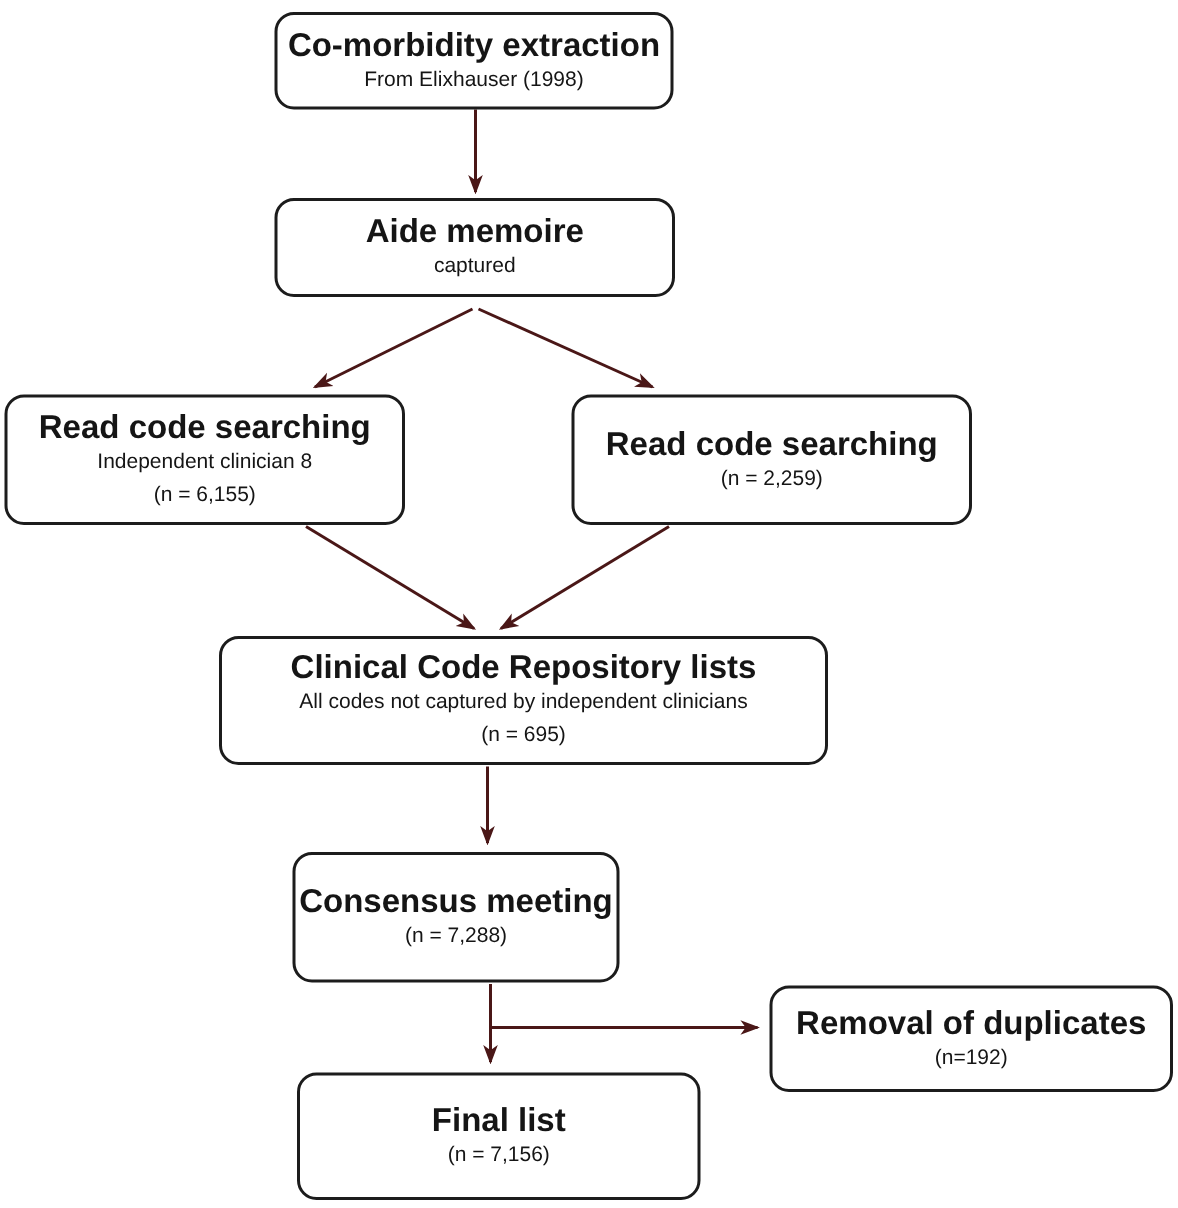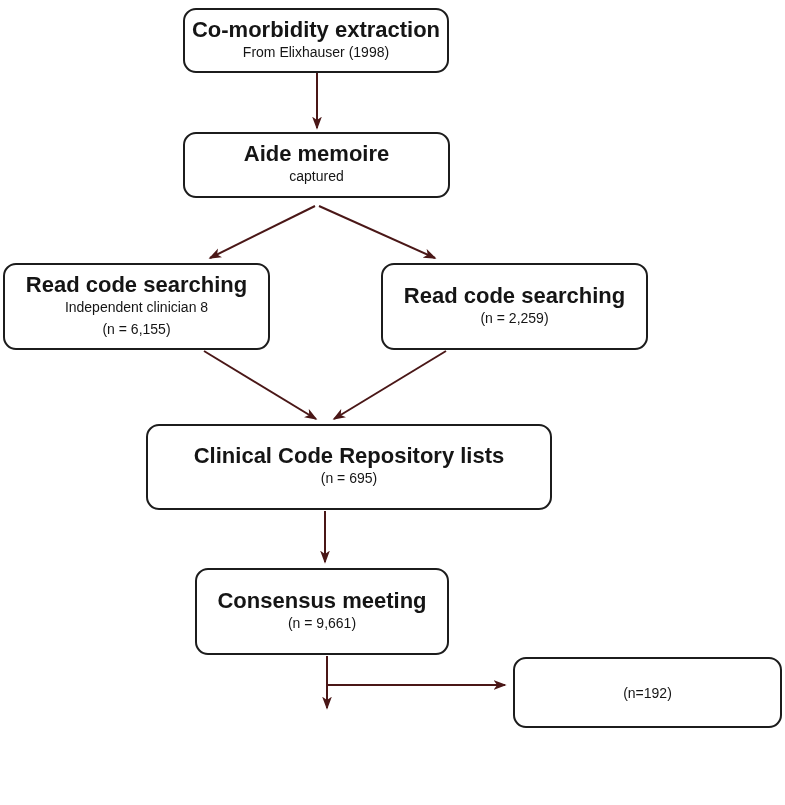--- a/index.html
+++ b/index.html
@@ -90,26 +90,32 @@
     <div class="node-line">(n = 6,155)</div>
   </div>
 
   <div class="node" style="left:381px; top:263px; width:267px; height:87px;">
     <div class="node-title">Read code searching</div>
     <div class="node-line">(n = 2,259)</div>
   </div>
 
   <div class="node" style="left:132px; top:424px; width:406px; height:86px;margin-left:14px;">
     <div class="node-title">Clinical Code Repository lists</div>
+    <div class="node-line">All codes not captured by independent clinicians</div>
     <div class="node-line">(n = 695)</div>
   </div>
 
-  <div class="node" style="left:195px; top:568px; width:254px; height:87px;">
+  <div class="node" style="left:195px; top:568px; width:218px; height:87px;">
     <div class="node-title">Consensus meeting</div>
-    <div class="node-line">(n = 9,661)</div>
+    <div class="node-line">(n = 7,288)</div>
   </div>
 
   <div class="node" style="left:513px; top:657px; width:269px; height:71px;">
+    <div class="node-title">Removal of duplicates</div>
     <div class="node-line">(n=192)</div>
   </div>
 
+  <div class="node" style="left:198px; top:715px; width:269px; height:85px;">
+    <div class="node-title">Final list</div>
+    <div class="node-line">(n = 7,156)</div>
+  </div>
 
 </div>
 
 </body></html>

